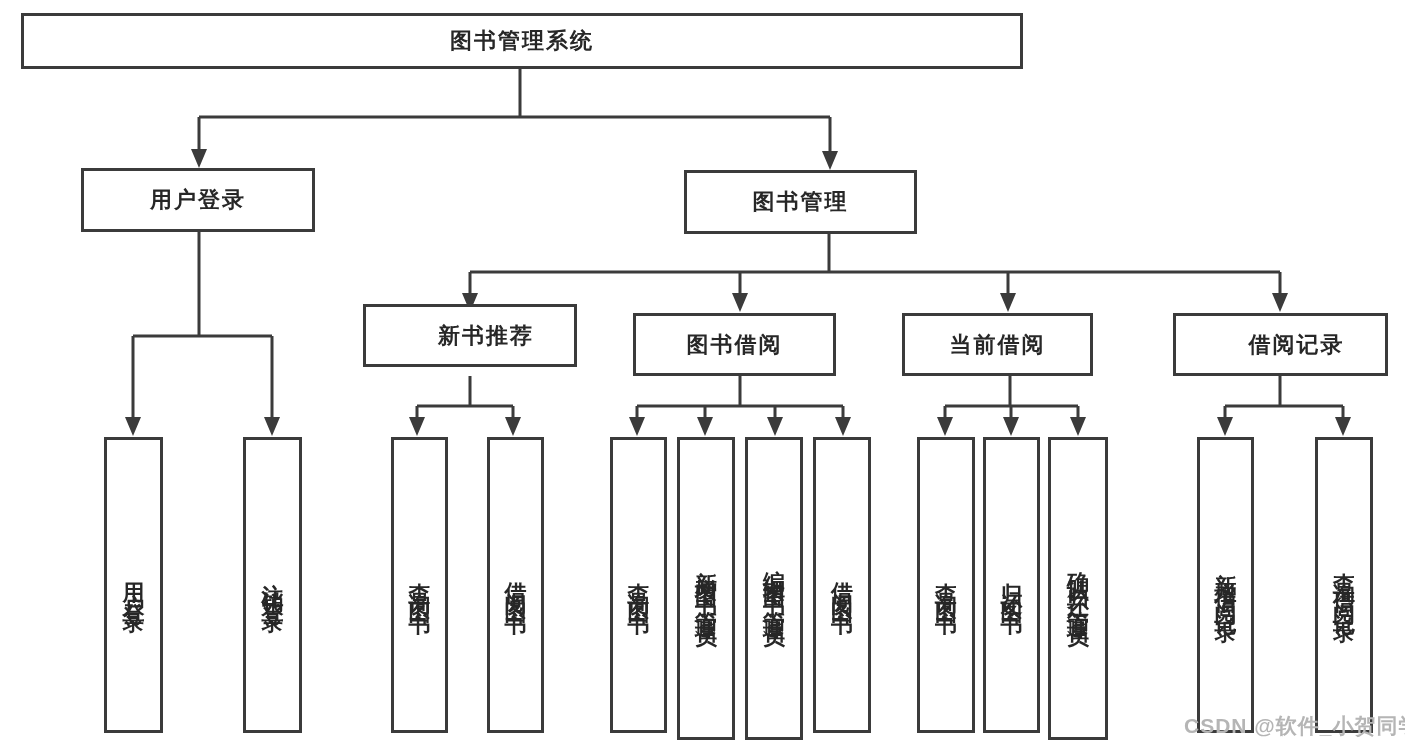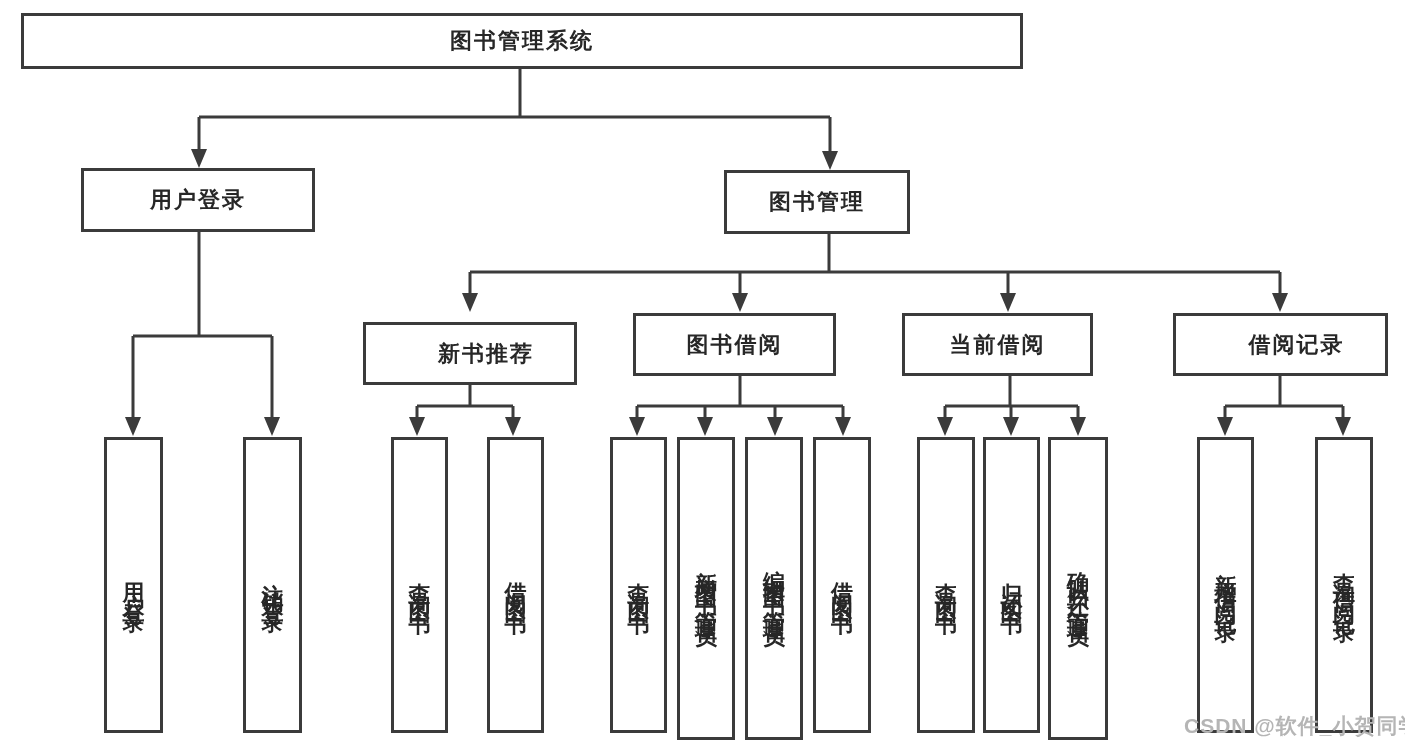--- a/index.html
+++ b/index.html
@@ -80,23 +80,23 @@
                M417 436l-8-19h16z M513 436l-8-19h16z
                M637 436l-8-19h16z M705 436l-8-19h16z M775 436l-8-19h16z M843 436l-8-19h16z
                M945 436l-8-19h16z M1011 436l-8-19h16z M1078 436l-8-19h16z
                M1225 436l-8-19h16z M1343 436l-8-19h16z"></path>
     </g>
   </svg>
 
   <div class="box" style="left:21px; top:13px; width:1002px; height:56px;">图书管理系统</div>
 
   <div class="box" style="left:81px; top:168px; width:234px; height:64px;">用户登录</div>
-  <div class="box" style="left:724px; top:170px; width:186px; height:64px;">图书管理</div>
+  <div class="box" style="left:684px; top:170px; width:233px; height:64px;">图书管理</div>
 
-  <div class="box" style="left:363px; top:322px; width:214px; height:63px;padding-left:32px;">新书推荐</div>
+  <div class="box" style="left:363px; top:304px; width:214px; height:63px;padding-left:32px;">新书推荐</div>
   <div class="box" style="left:633px; top:313px; width:203px; height:63px;">图书借阅</div>
   <div class="box" style="left:902px; top:313px; width:191px; height:63px;">当前借阅</div>
   <div class="box" style="left:1173px; top:313px; width:215px; height:63px;padding-left:32px;">借阅记录</div>
 
   <div class="box vbox" style="left:104px; top:437px; width:59px; height:296px;">用户登录</div>
   <div class="box vbox" style="left:243px; top:437px; width:59px; height:296px;">注销登录</div>
 
   <div class="box vbox" style="left:391px; top:437px; width:57px; height:296px;">查询图书</div>
   <div class="box vbox" style="left:487px; top:437px; width:57px; height:296px;">借阅图书</div>
 

